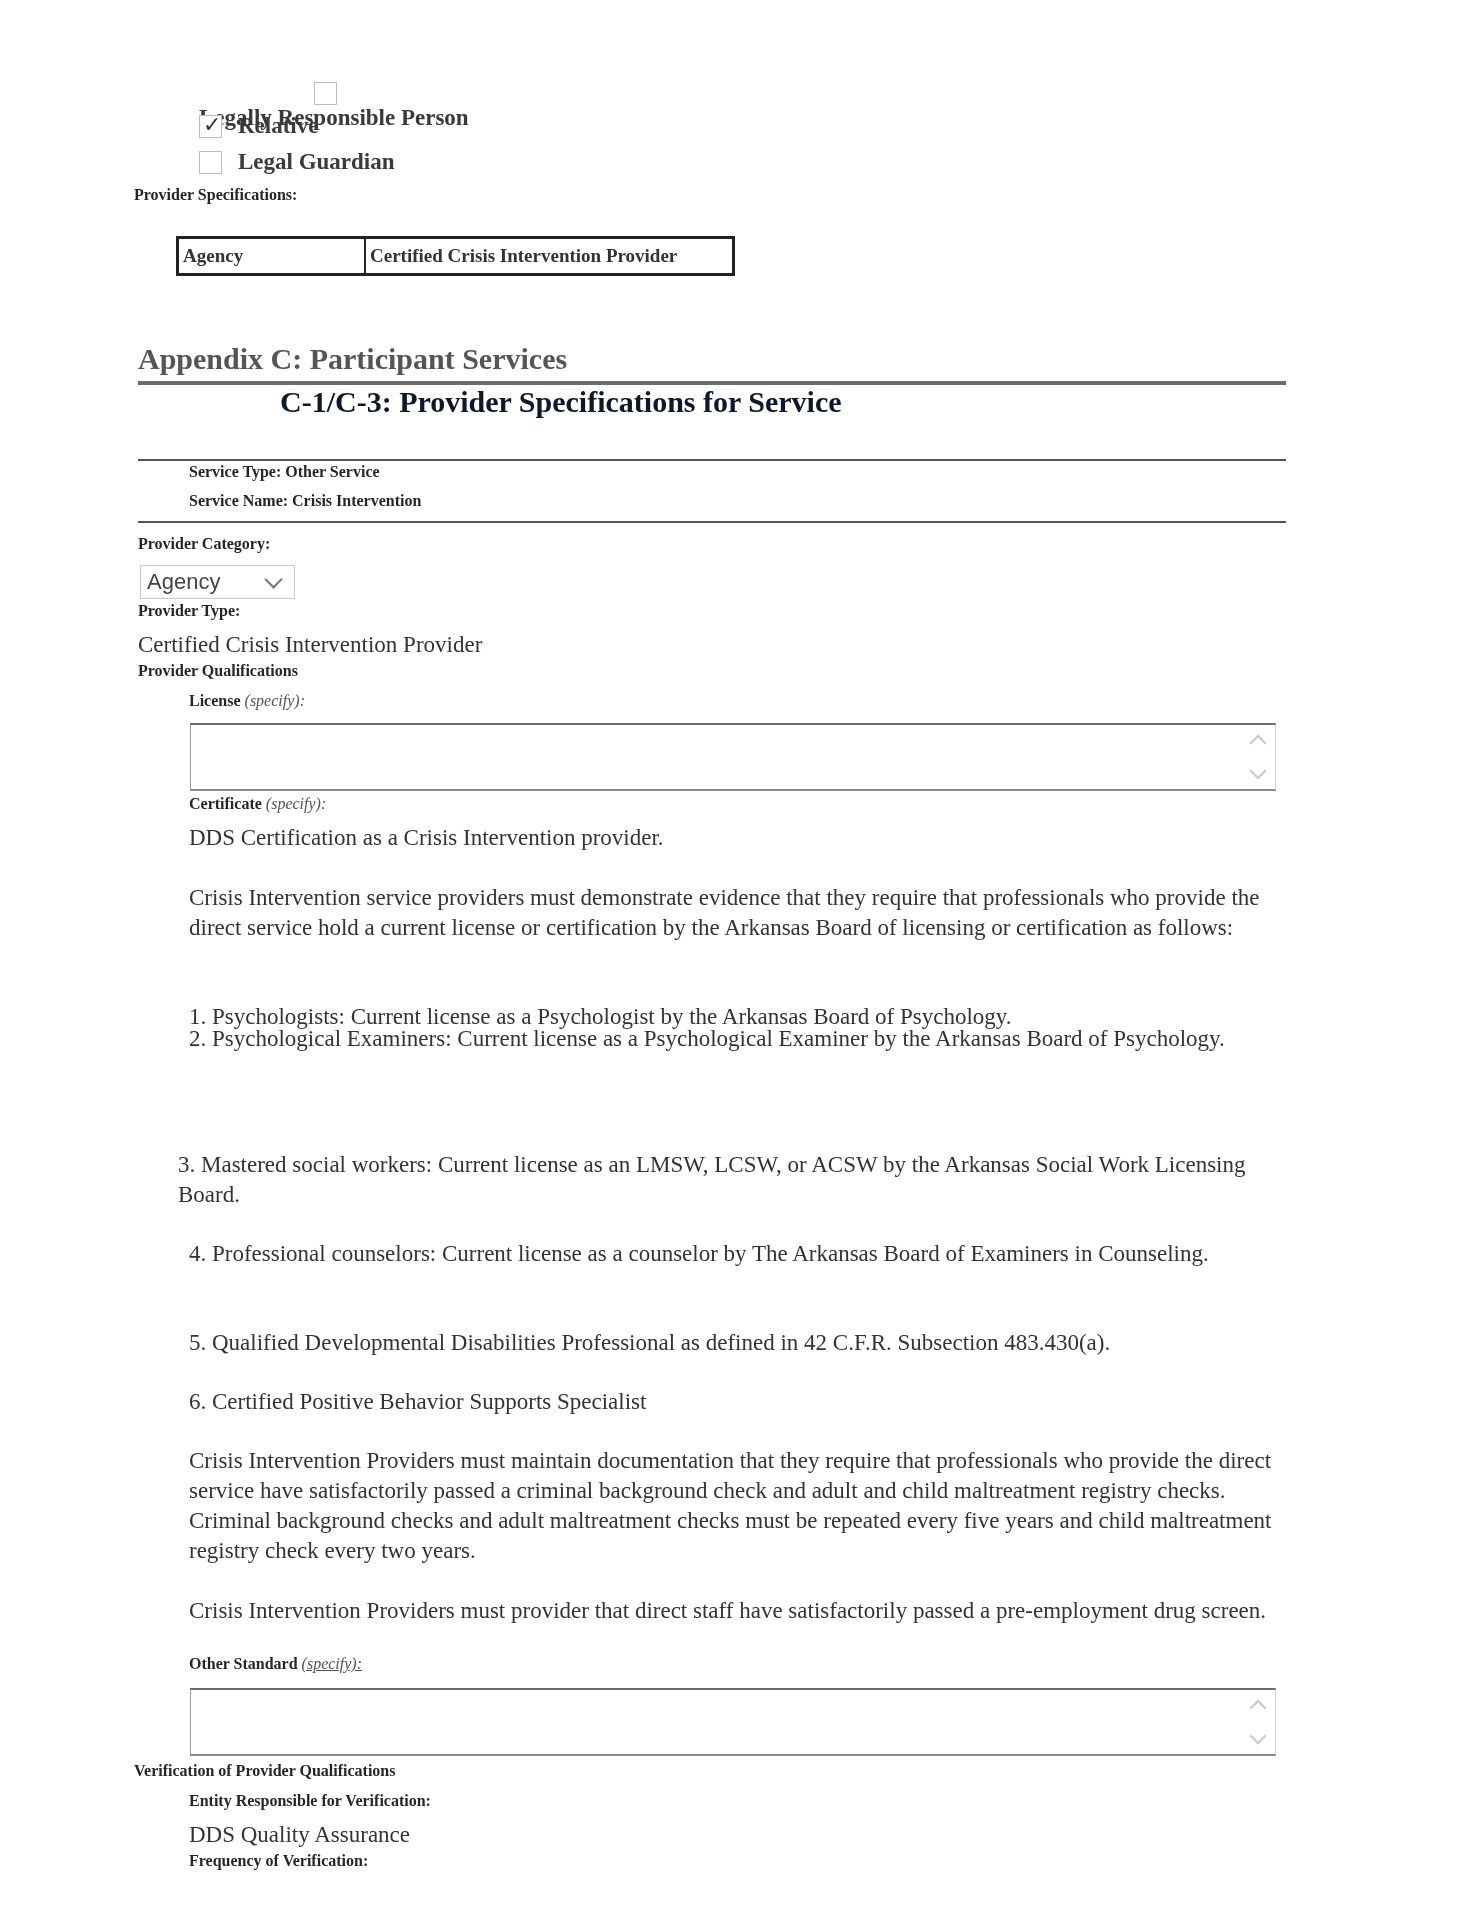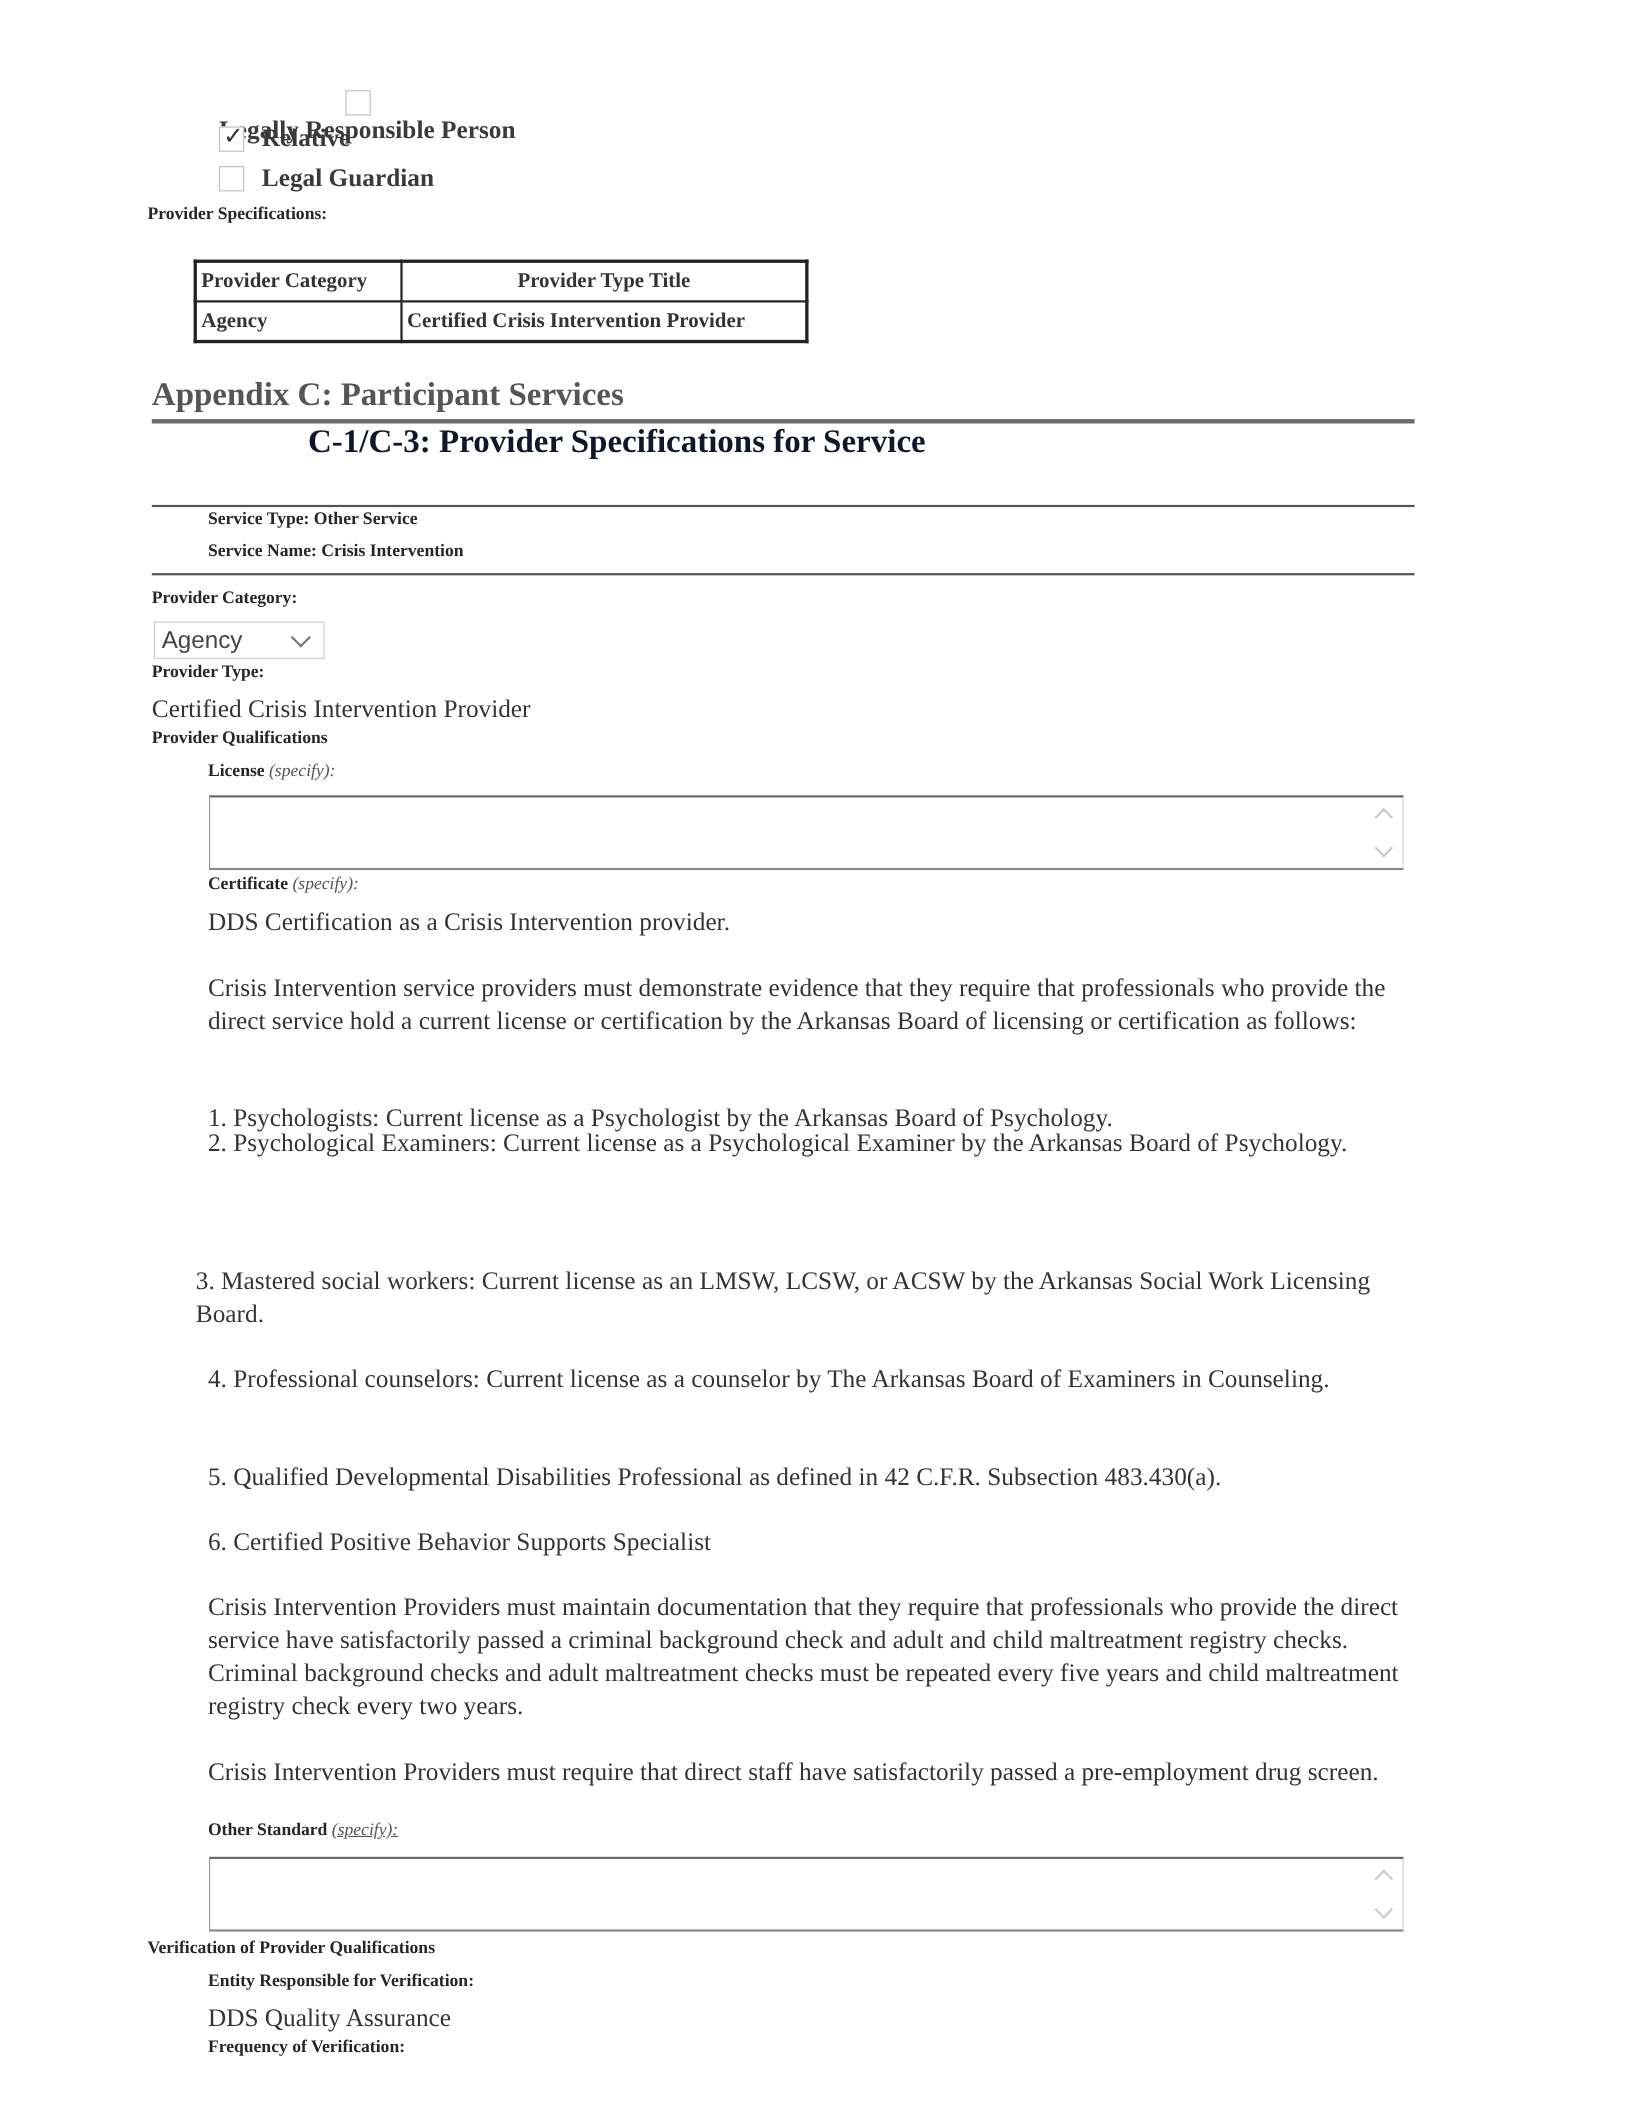--- a/index.html
+++ b/index.html
@@ -127,24 +127,20 @@
 </div>
 <div class="cbrow" style="top:147px;">
   <span class="cb"></span>
   <span class="cblabel">Legal Guardian</span>
 </div>
 
 <div class="abs lbl" style="left:134px; top:186px;">Provider Specifications:</div>
 
 <table class="spec-table">
   <tbody>
-      <tr>
-    <th class="c1">Provider Category</th>
-    <th class="c2">Provider Type Title</th>
-  </tr>
   <tr>
     <td class="c1">Agency</td>
     <td class="c2">Certified Crisis Intervention Provider</td>
   </tr>
 </tbody>
   </table>
 
 <div class="abs appendix">Appendix C: Participant Services</div>
 <div class="abs rule-thick"></div>
 <div class="abs subhead">C-1/C-3: Provider Specifications for Service</div>
@@ -185,21 +181,21 @@
 <div class="abs para" style="left:189px; top:883px;">Crisis Intervention service providers must demonstrate evidence that they require that professionals who provide the direct service hold a current license or certification by the Arkansas Board of licensing or certification as follows:</div>
 
 <div class="abs para" style="left:189px; top:1002px;">1.  Psychologists:  Current license as a Psychologist by the Arkansas Board of Psychology.</div>
 <div class="abs para" style="left:189px; top:1024px;">2.  Psychological Examiners:  Current license as a Psychological Examiner by the Arkansas Board of Psychology.</div>
 <div class="abs para" style="left:178px; top:1150px;">3.  Mastered social workers:  Current license as an LMSW, LCSW, or ACSW by the Arkansas Social Work Licensing Board.</div>
 <div class="abs para" style="left:189px; top:1239px;">4.  Professional counselors:  Current license as a counselor by The Arkansas Board of Examiners in Counseling.</div>
 <div class="abs para" style="left:189px; top:1328px;">5.  Qualified Developmental Disabilities Professional as defined in 42 C.F.R. Subsection 483.430(a).</div>
 <div class="abs para" style="left:189px; top:1387px;">6.  Certified Positive Behavior Supports Specialist</div>
 
 <div class="abs para" style="left:189px; top:1446px;">Crisis Intervention Providers must maintain documentation that they require that professionals who provide the direct service have satisfactorily passed a criminal background check and adult and child maltreatment registry checks.  Criminal background checks and adult maltreatment checks must be repeated every five years and child maltreatment registry check every two years.</div>
-<div class="abs para" style="left:189px; top:1596px;">Crisis Intervention Providers must require that direct staff have satisfactorily passed a pre-employment drug screen.</div>
+<div class="abs para" style="left:189px; top:1596px;">Crisis Intervention Providers must provider that direct staff have satisfactorily passed a pre-employment drug screen.</div>
 
 <div class="abs lbl" style="left:189px; top:1655px;">
   <span>Other Standard</span>
   <span class="specify" style="text-decoration: underline;">(specify):</span>
 </div>
 <div class="tbox" style="top:1688px;">
   <textarea style=""></textarea>
   <div class="scroll">
     <span class="arrow up"></span>
     <span class="arrow down"></span>

